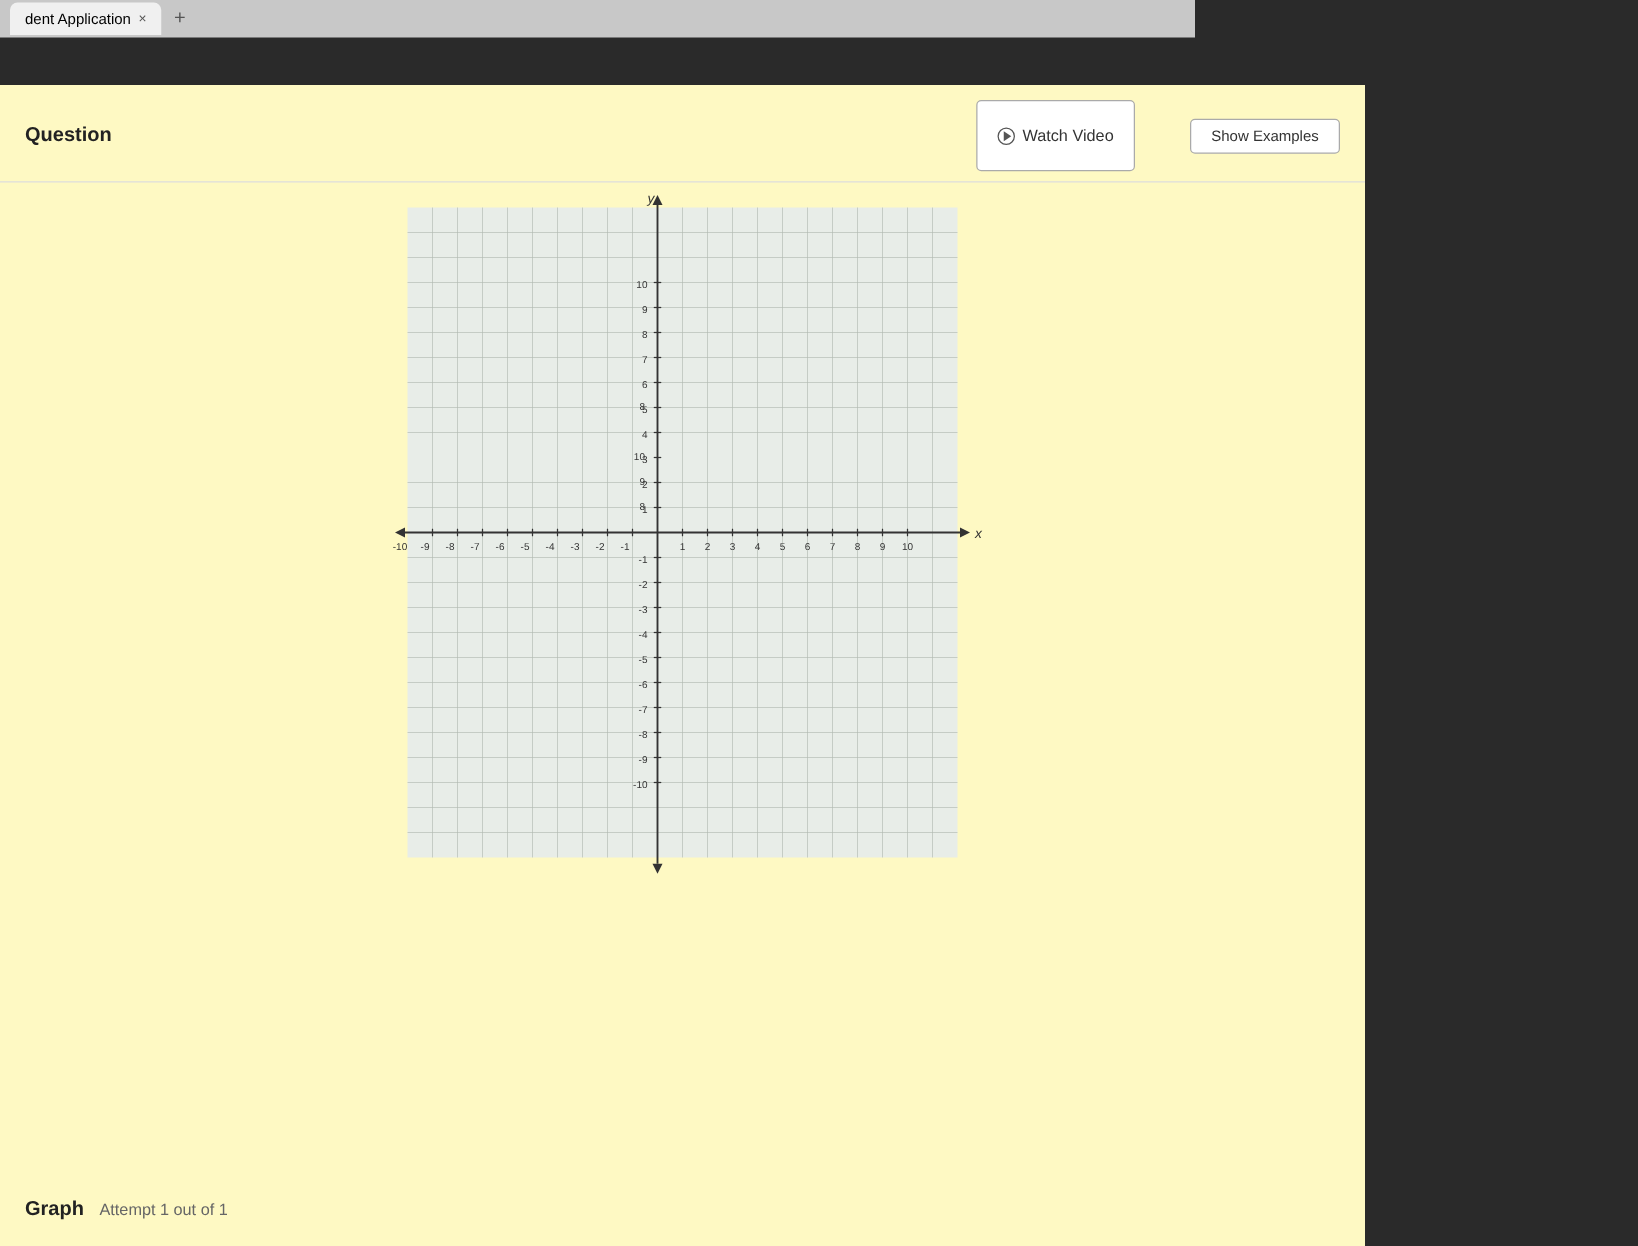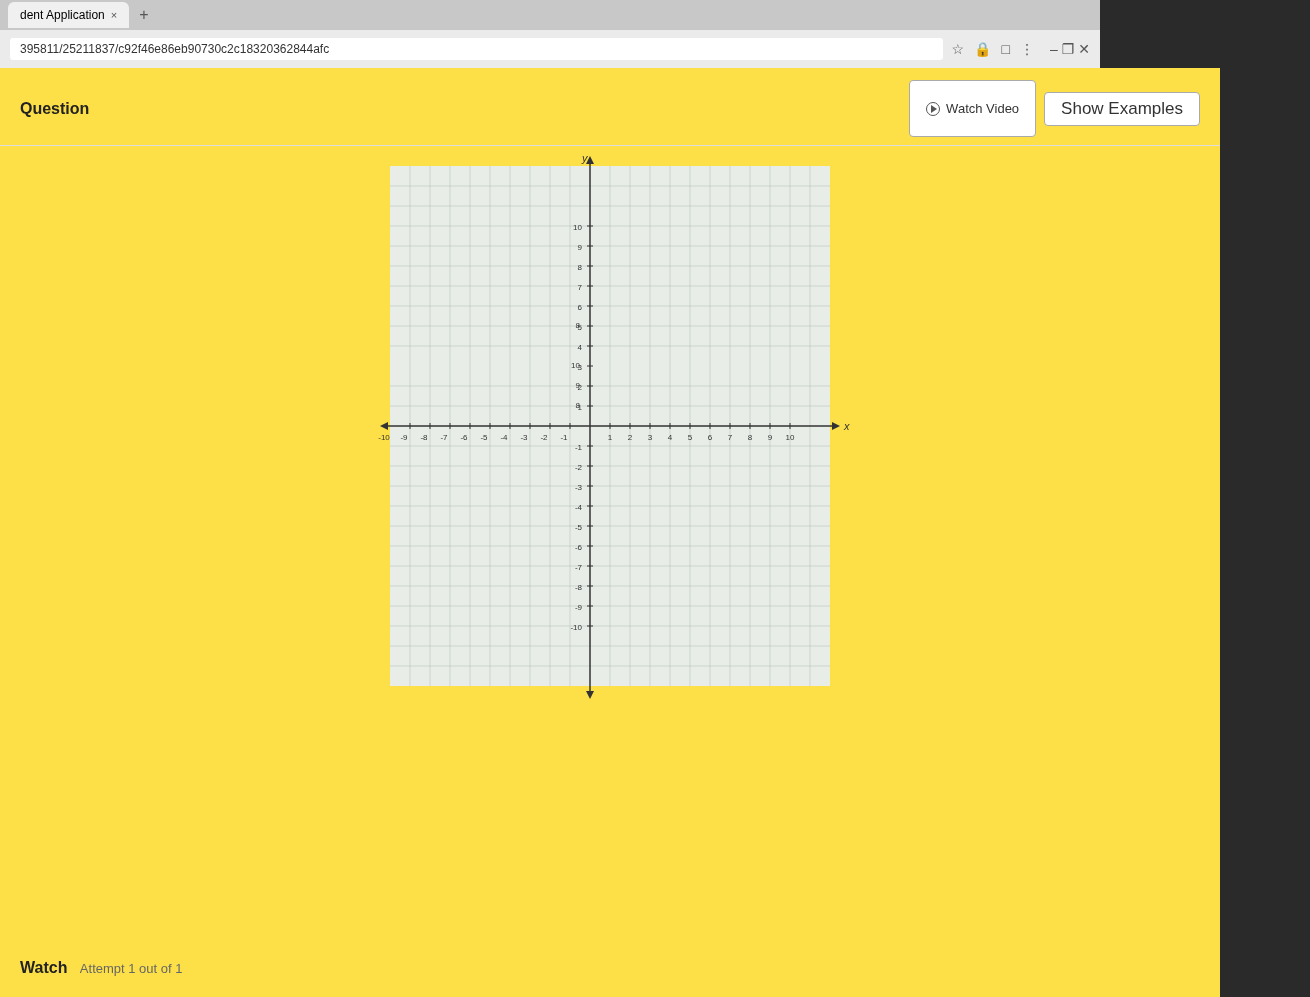--- a/index.html
+++ b/index.html
@@ -11,21 +11,21 @@
       font-family: Arial, sans-serif;
       overflow: hidden;
       position: relative;
     }
 
     
     .browser-chrome {
       position: absolute;
       top: 0;
       left: 0;
-      width: 1100px;
+      width: 956px;
       background: #d8d8d8;
     }
 
     .tab-bar {
       display: flex;
       align-items: center;
       height: 30px;
       background: #c8c8c8;
       padding: 0 8px;
       gap: 4px;
@@ -83,23 +83,23 @@
       font-size: 14px;
       color: #555;
       cursor: pointer;
     }
 
     
     .main-content {
       position: absolute;
       top: 68px;
       left: 0;
-      width: 1220px;
+      width: 1092px;
       height: 929px;
-      background: #fde047;
+      background: #fef9c3;
       overflow: hidden;
     }
 
     
     .question-header {
       display: flex;
       align-items: center;
       justify-content: space-between;
       padding: 12px 20px 8px 20px;
       border-bottom: 1px solid #ddd;
@@ -147,23 +147,24 @@
       border-bottom: 4px solid transparent;
       border-left: 6px solid #555;
       margin-left: 2px;
     }
 
     .show-examples-btn {
       border: 1px solid #aaa;
       background: white;
       border-radius: 4px;
       padding: 6px 16px;
-      font-size: 17px;
+      font-size: 12px;
       cursor: pointer;
       color: #333;
+      margin-left: 36px;
     }
 
     
     .question-text {
       padding: 20px 20px 16px 20px;
       font-size: 20px;
       color: #111;
     }
 
     .math-text {
@@ -216,34 +217,20 @@
 </head>
 <body>
 
 <div class="browser-chrome">
   <div class="tab-bar">
     <div class="tab">
       <span>dent Application</span>
       <span class="tab-close">×</span>
     </div>
     <span class="tab-new">+</span>
-  </div>
-  <div class="address-bar-row">
-    <div class="address-bar">395811/25211837/c92f46e86eb90730c2c18320362844afc</div>
-    <div class="browser-icons">
-      <span class="browser-icon">☆</span>
-      <span class="browser-icon">🔒</span>
-      <span class="browser-icon">□</span>
-      <span class="browser-icon">⋮</span>
-    </div>
-    <div style="display:flex;gap:4px;margin-left:8px;">
-      <span class="browser-icon">–</span>
-      <span class="browser-icon">❐</span>
-      <span class="browser-icon">✕</span>
-    </div>
   </div>
 </div>
 
 <div class="main-content">
 
   <div class="question-header">
     <span class="question-label">Question</span>
     <div class="header-buttons">
       <button class="watch-video-btn">
         <div class="play-icon">
@@ -421,17 +408,17 @@
           <line x1="227" y1="430" x2="233" y2="430"></line>
           <line x1="227" y1="450" x2="233" y2="450"></line>
           <line x1="227" y1="470" x2="233" y2="470"></line>
         </g>
 
       </svg>
     </div>
   </div>
 
   <div class="answer-section">
-    <span class="answer-label">Watch</span>
+    <span class="answer-label">Graph</span>
     <span class="attempt-text">Attempt 1 out of 1</span>
   </div>
 
 </div>
 
 </body></html>

